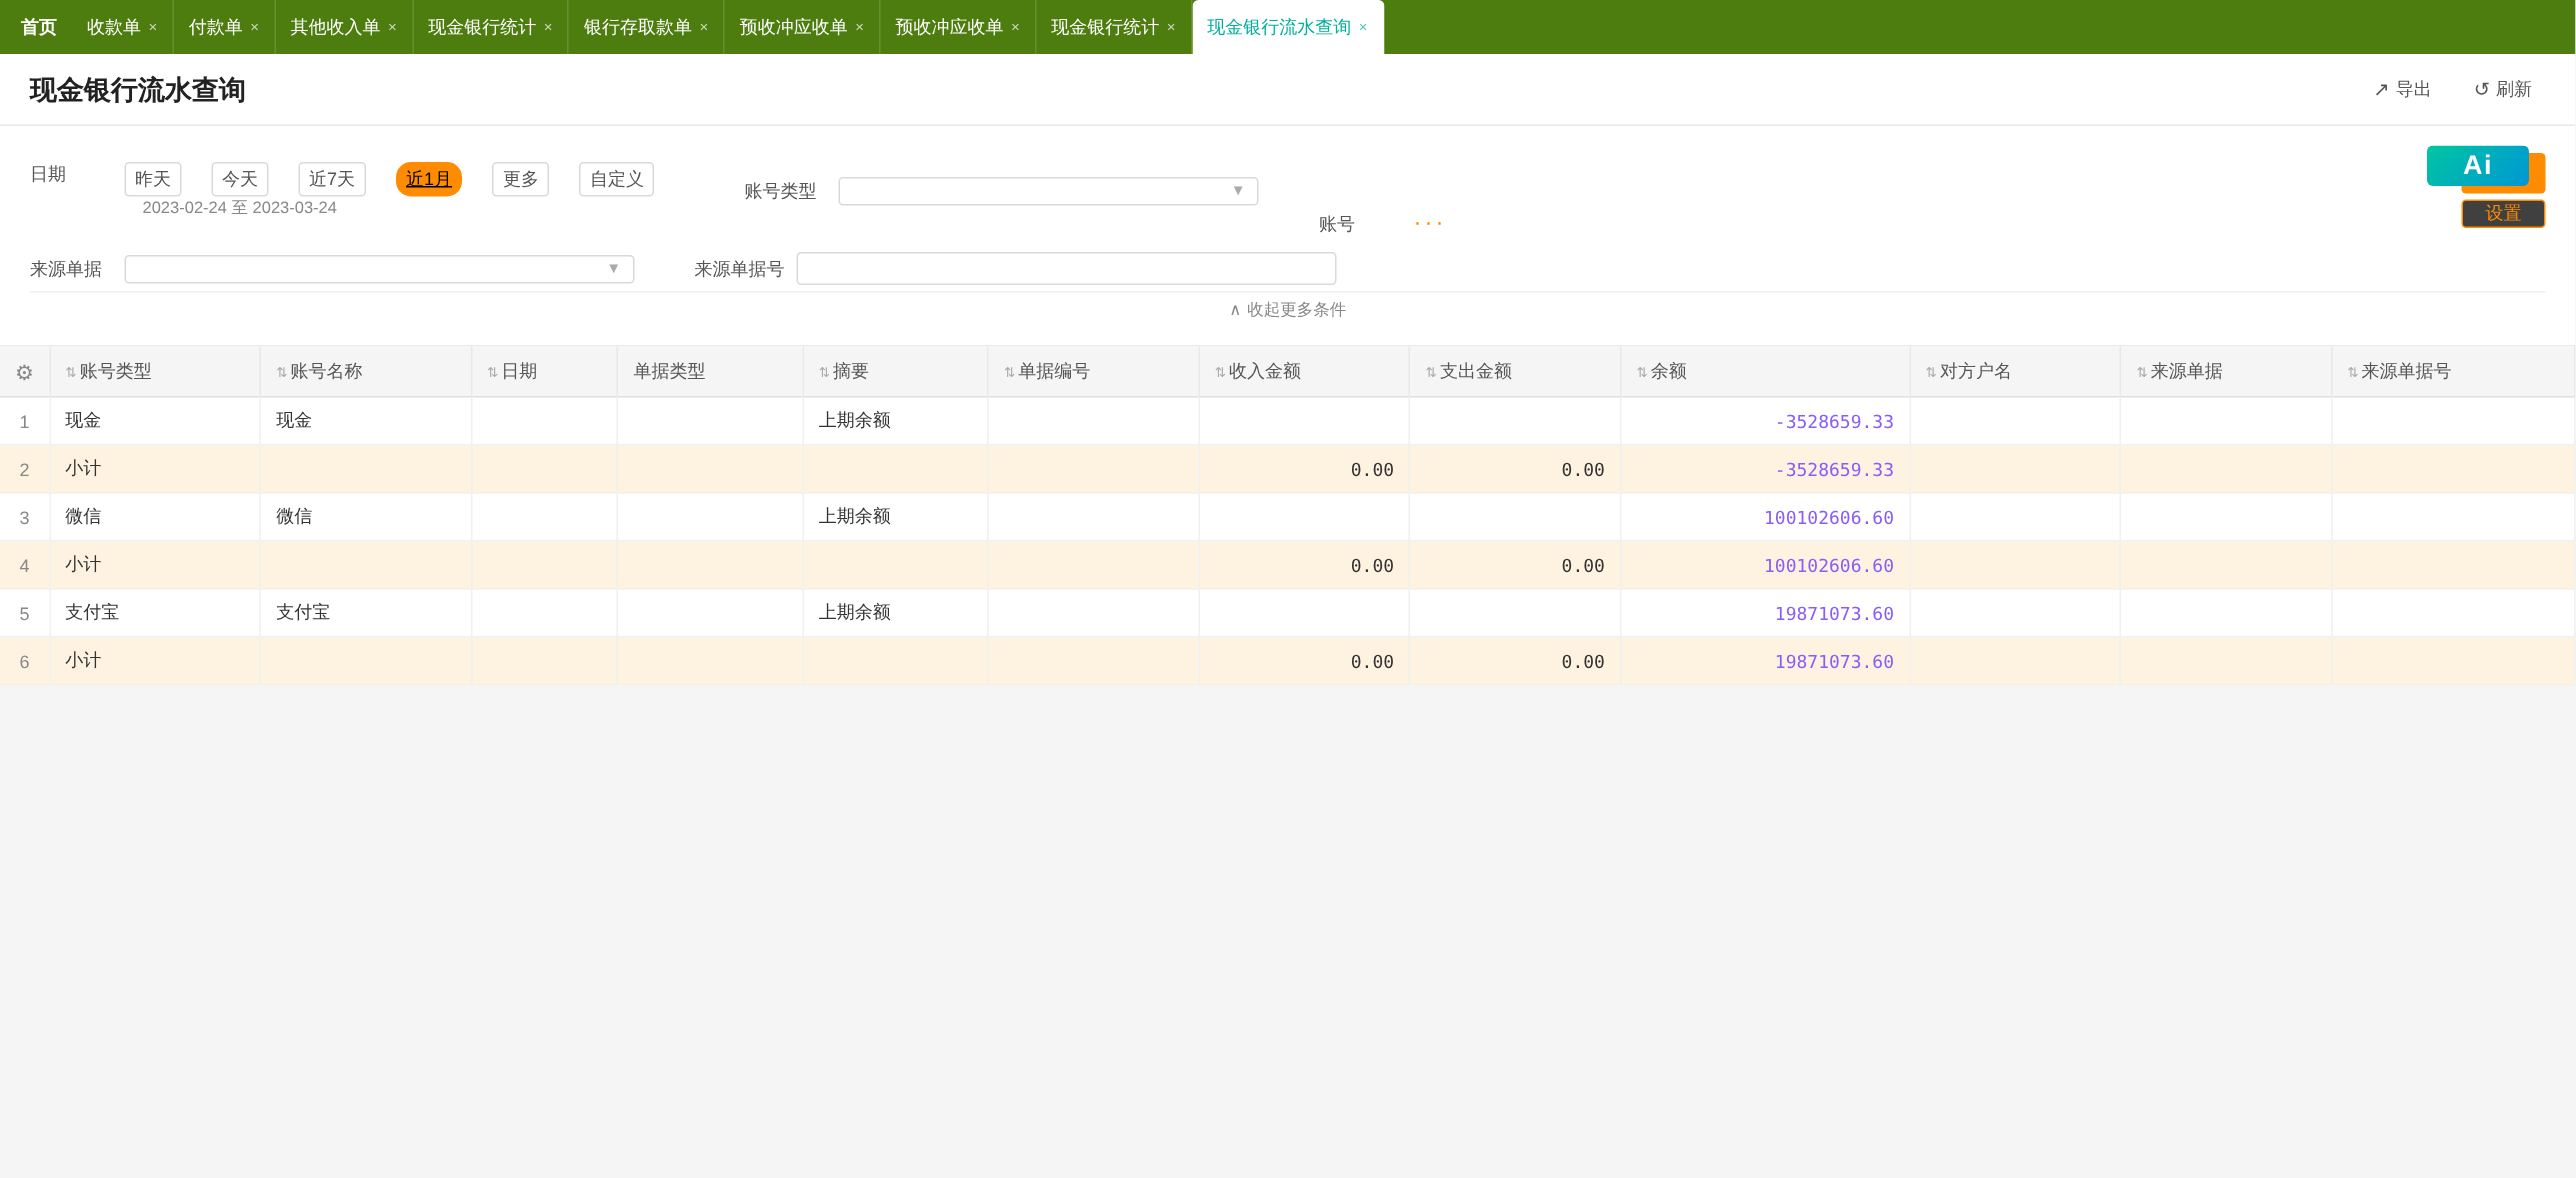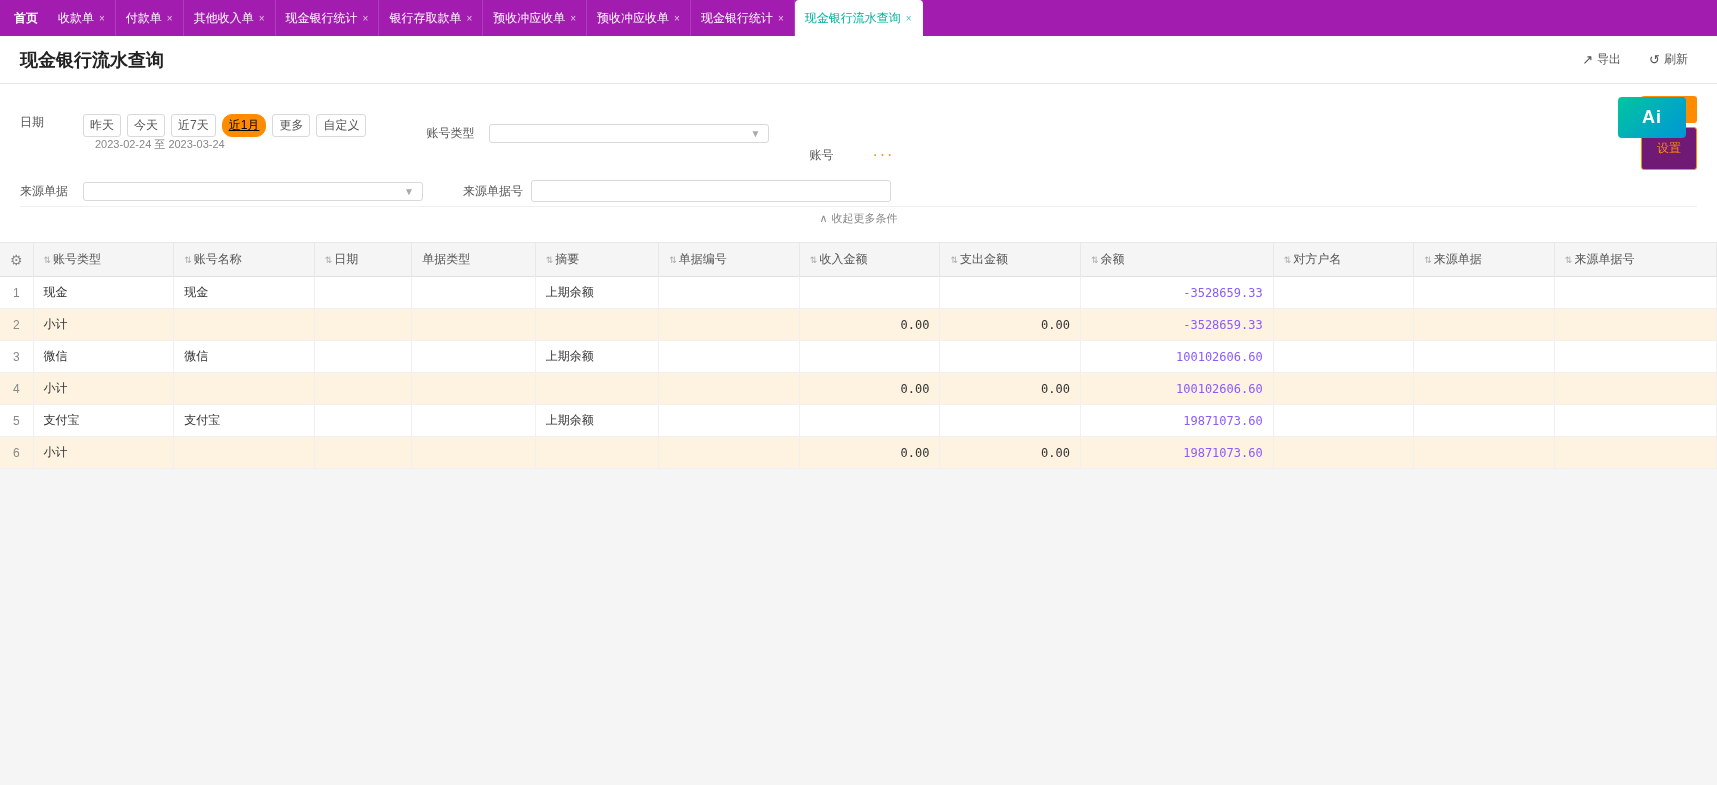--- a/index.html
+++ b/index.html
@@ -1,20 +1,20 @@
 <!DOCTYPE html>
 <html><head>
   <meta charset="utf-8">
   <style>
     * { box-sizing: border-box; margin: 0; padding: 0; }
     body { font-family: 'Microsoft YaHei', Arial, sans-serif; font-size: 12px; background: #f5f5f5; color: #333; }
 
     
     .top-nav {
-      background: #a21caf;
+      background: #4d7c0f;
       display: flex;
       align-items: center;
       height: 36px;
       padding: 0 4px;
       overflow: hidden;
     }
     .nav-item {
       display: flex;
       align-items: center;
       padding: 0 10px;
@@ -81,21 +81,21 @@
       margin-bottom: 10px;
     }
     .filter-label {
       font-size: 12px;
       color: #555;
       white-space: nowrap;
       min-width: 55px;
     }
     .date-btns {
       display: flex;
-      gap: 6px;
+      gap: 20px;
       align-items: center;
     }
     .date-btn {
       padding: 2px 6px;
       border: 1px solid #d9d9d9;
       border-radius: 3px;
       cursor: pointer;
       font-size: 12px;
       color: #555;
       background: #fff;
@@ -140,24 +140,24 @@
     .query-btn {
       background: #ff8c00;
       color: #fff;
       border: none;
       padding: 5px 16px;
       border-radius: 3px;
       cursor: pointer;
       font-size: 12px;
     }
     .settings-btn {
-      background: #701a75;
+      background: #404040;
       color: #ff8c00;
       border: 1px solid #ff8c00;
-      padding: 12px 14px;
+      padding: 0 14px;
       border-radius: 3px;
       cursor: pointer;
       font-size: 12px;
     }
     .collapse-bar {
       display: flex;
       justify-content: center;
       align-items: center;
       padding: 4px 0;
       color: #888;
@@ -225,21 +225,21 @@
     
     .ai-badge {
       position: fixed;
       top: 97px;
       right: 31px;
       background: linear-gradient(135deg, #00c6a0, #0096d6);
       color: #fff;
       font-size: 18px;
       font-weight: bold;
       width: 68px;
-      height: 41px;
+      height: 27px;
       display: flex;
       align-items: center;
       justify-content: center;
       border-radius: 4px;
       cursor: pointer;
       letter-spacing: 1px;
     }
   </style>
 </head>
 <body>

